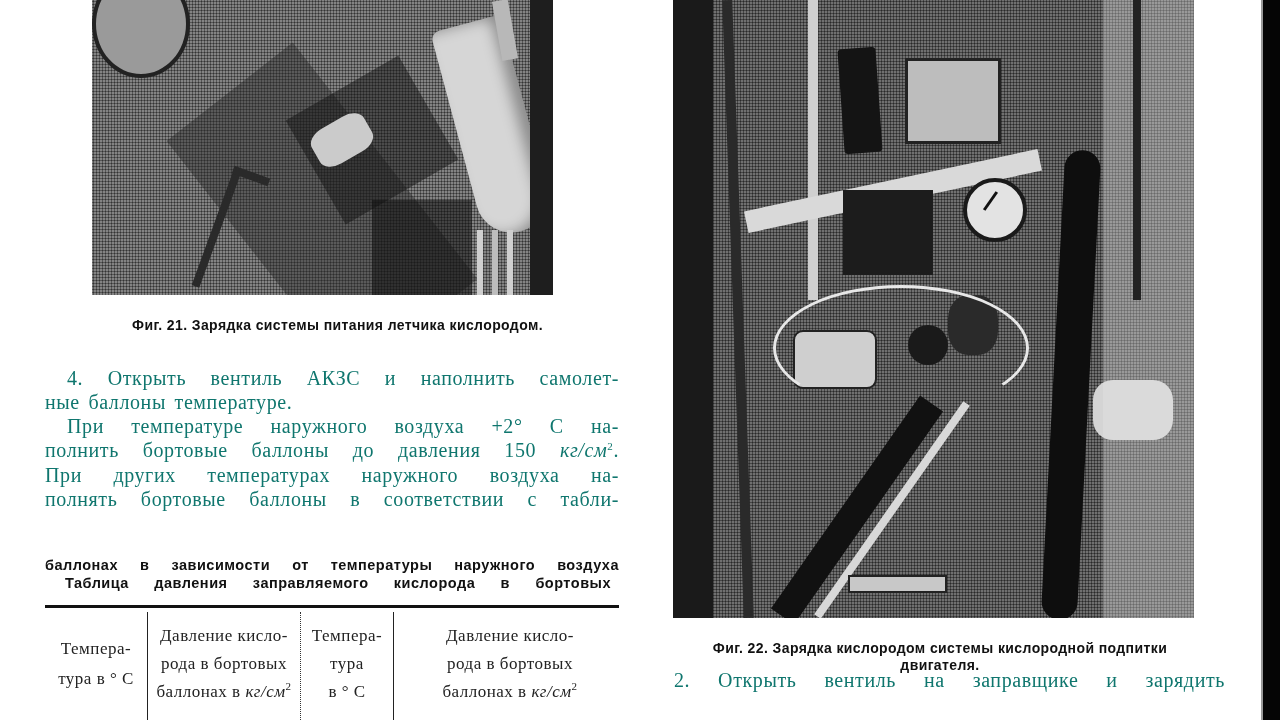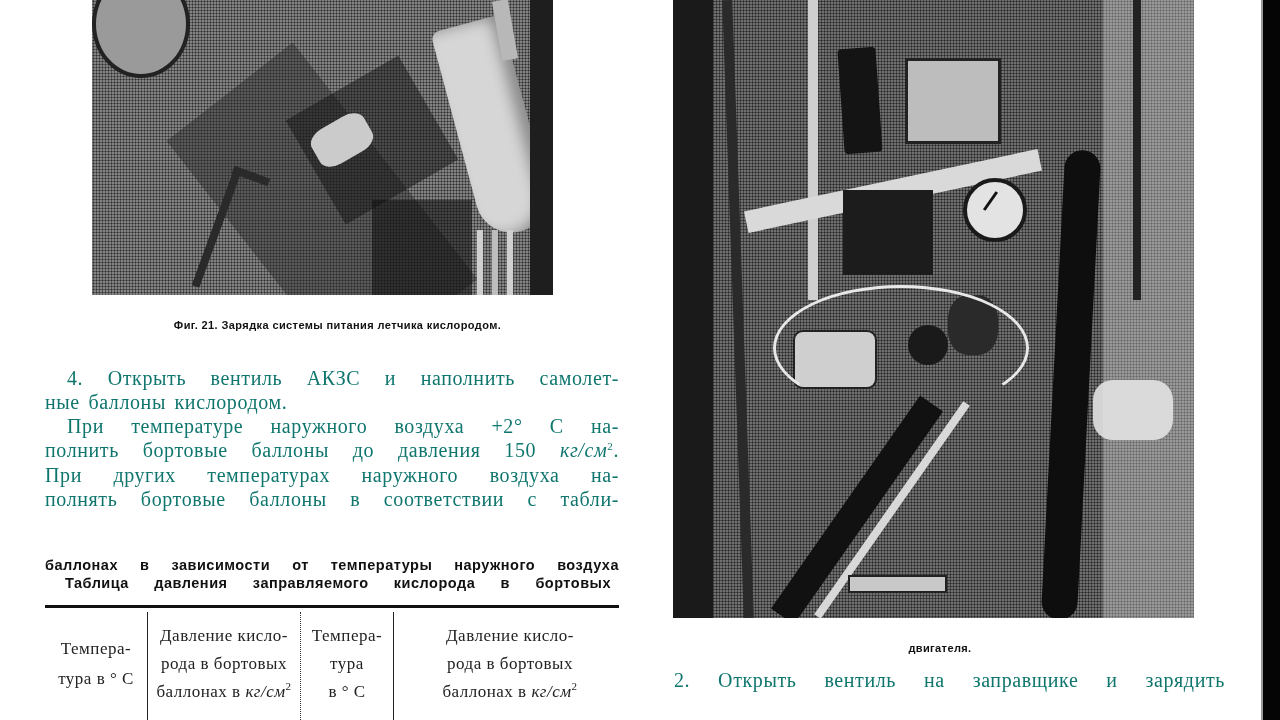--- a/index.html
+++ b/index.html
@@ -20,21 +20,21 @@
       background-position:0 0, 1.5px 1.5px;
     }
     .photo .shape { position:absolute; }
 
     #photo-21 { left:92px; top:0; width:461px; height:295px; background-color:#707070; }
     #photo-22 { left:673px; top:0; width:521px; height:618px; background-color:#5a5a5a; }
 
     
     .caption {
       position:absolute; font-family:"Liberation Sans","DejaVu Sans",sans-serif;
-      font-weight:bold; font-size:11px; letter-spacing:0.4px; color:#111;
+      font-weight:bold; font-size:14px; letter-spacing:0.4px; color:#111;
       text-align:center; line-height:17px;
     }
 
     
     .para {
       position:absolute; font-size:20px; line-height:24.3px; color:#0f766e;
       text-align:justify; letter-spacing:0.6px; word-spacing:3px;
     }
     .para .line { display:block; white-space:nowrap; }
     .justify { text-align:justify; text-align-last:justify; }
@@ -82,21 +82,21 @@
 
   <div class="shape" style="left:215px;top:80px;width:130px;height:120px;background:rgba(20,20,20,.5);transform:rotate(-30deg);"></div>
   <div class="shape" style="left:220px;top:120px;width:60px;height:40px;background:#cbcbcb;border-radius:30%;transform:rotate(-30deg);"></div>
   <div class="shape" style="left:280px;top:200px;width:100px;height:95px;background:rgba(15,15,15,.55);"></div>
 </div>
 
 <div class="caption" style="left:65px;top:317px;width:545px;">Фиг. 21. Зарядка системы питания летчика кислородом.</div>
 
 <div class="para" style="left:45px;top:366px;width:574px;">
   <span class="line justify" style="padding-left:22px;">4. Открыть вентиль АКЗС и наполнить самолет-</span>
-  <span class="line">ные баллоны кислородом.</span>
+  <span class="line">ные баллоны температуре.</span>
 </div>
 
 <div class="para" style="left:45px;top:414px;width:574px;">
   <span class="line justify" style="padding-left:22px;">При температуре наружного воздуха +2° С на-</span>
   <span class="line justify">
     <span>полнить бортовые баллоны до давления 150 </span><span class="ital">кг/см</span><sup>2</sup><span>.</span>
   </span>
   <span class="line justify">При других температурах наружного воздуха на-</span>
   <span class="line justify">полнять бортовые баллоны в соответствии с табли-</span>
 </div>
@@ -170,20 +170,21 @@
   <div class="shape" style="left:215px;top:380px;width:8px;height:260px;background:#d8d8d8;transform:rotate(35deg);"></div>
 
   <div class="shape" style="left:175px;top:575px;width:95px;height:14px;background:#c8c8c8;border:2px solid #222;"></div>
 
   <div class="shape" style="left:420px;top:380px;width:80px;height:60px;background:#d4d4d4;border-radius:20px;"></div>
   <div class="shape" style="left:430px;top:0;width:91px;height:618px;background:rgba(230,230,230,.35);"></div>
   <div class="shape" style="left:460px;top:0;width:8px;height:300px;background:#222;"></div>
 </div>
 
 <div class="caption" style="left:650px;top:640px;width:580px;">
+  <span style="display:block;">Фиг. 22. Зарядка кислородом системы кислородной подпитки</span>
   <span style="display:block;">двигателя.</span>
 </div>
 
 <div class="para" style="left:650px;top:668px;width:575px;">
   <span class="line justify" style="padding-left:24px;">2. Открыть вентиль на заправщике и зарядить</span>
 </div>
 
 <div class="grey-edge"></div>
 <div class="black-edge"></div>
 

